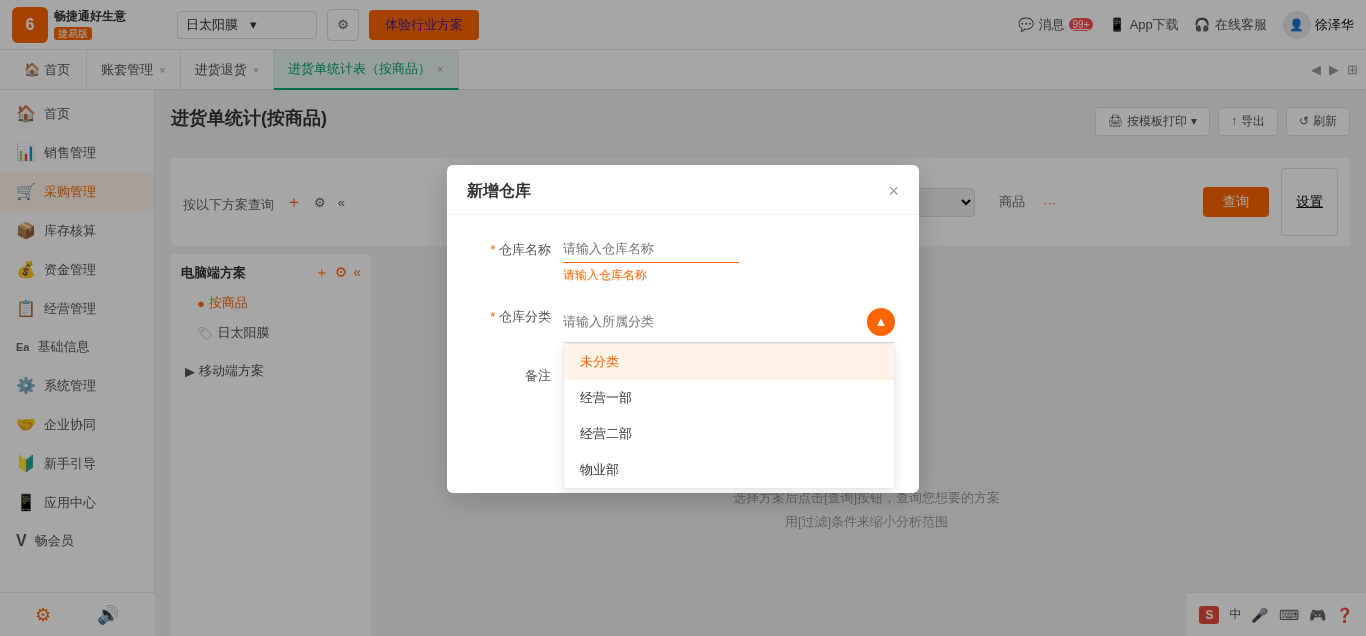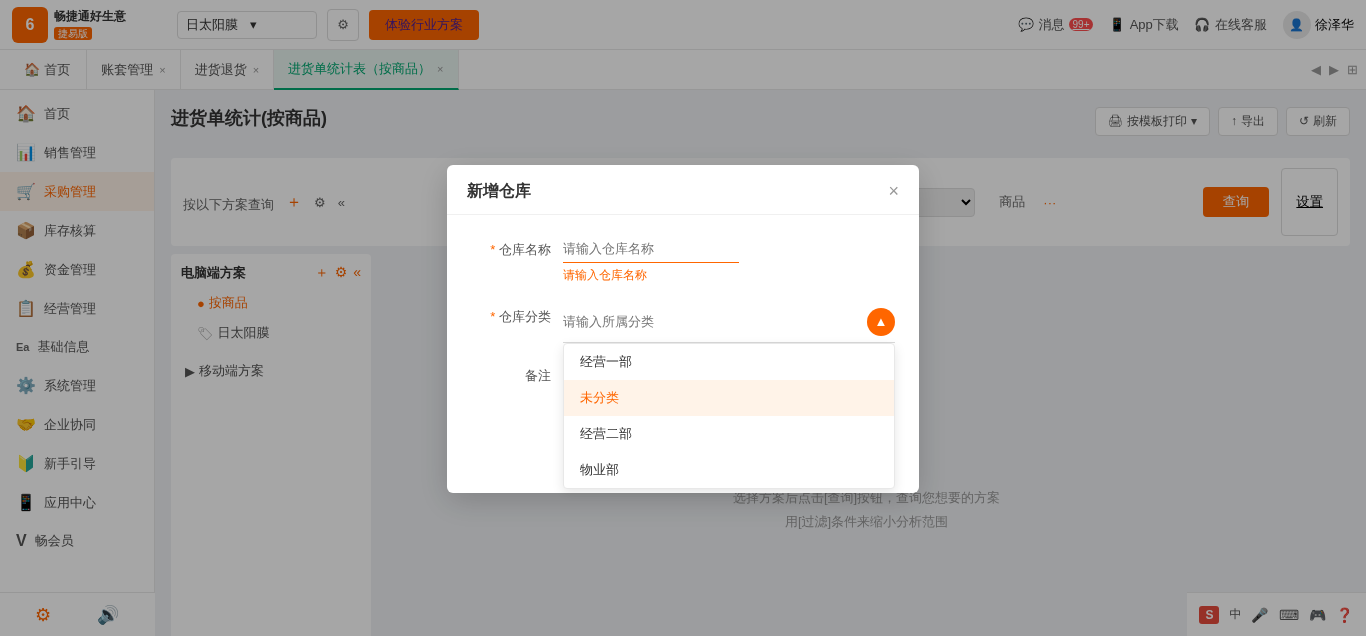--- a/index.html
+++ b/index.html
@@ -621,22 +621,22 @@
           <span class="required">*</span>
           <span>仓库分类</span>
         </div>
         <div class="form-field" style="position:relative;">
           <div class="category-row">
             <input class="category-input" type="text" placeholder="请输入所属分类" style="">
             <div class="up-arrow">▲</div>
           </div>
 
           <div class="dropdown-list">
+            <div class="dropdown-item selected">未分类</div>
             <div class="dropdown-item">经营一部</div>
-            <div class="dropdown-item selected">未分类</div>
             <div class="dropdown-item">经营二部</div>
             <div class="dropdown-item">物业部</div>
           </div>
         </div>
       </div>
 
       <div class="form-row">
         <div class="form-label">
           <span>备注</span>
         </div>

